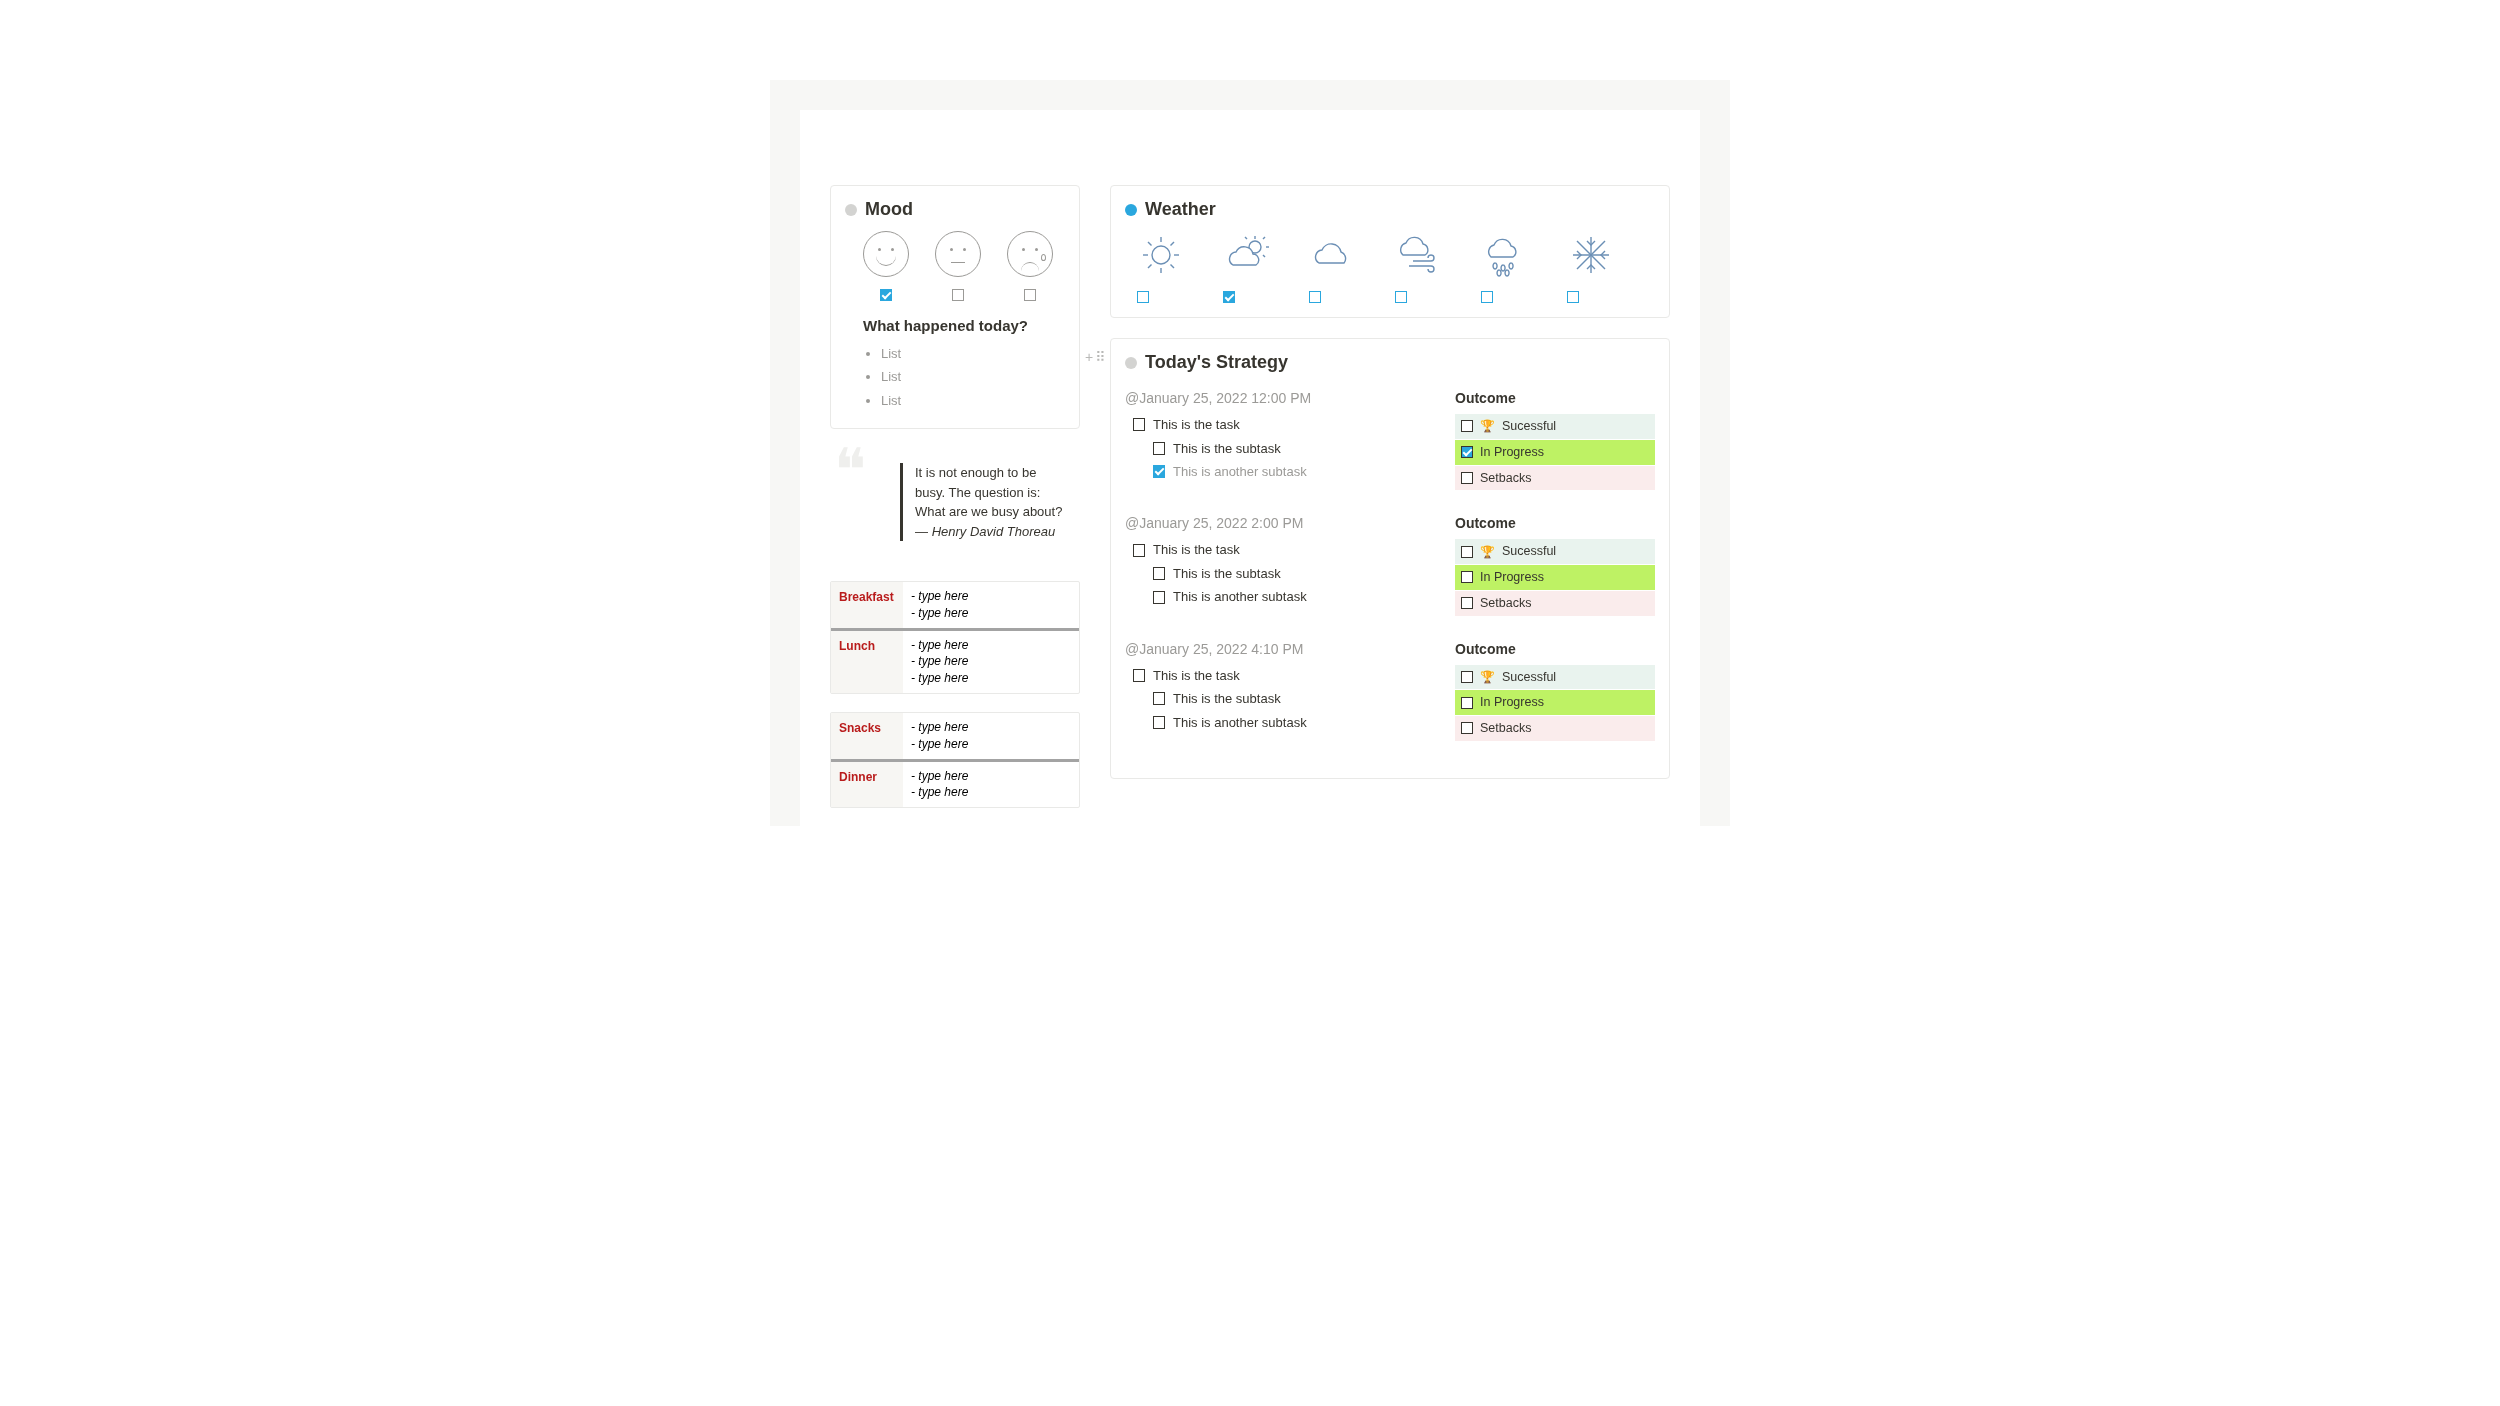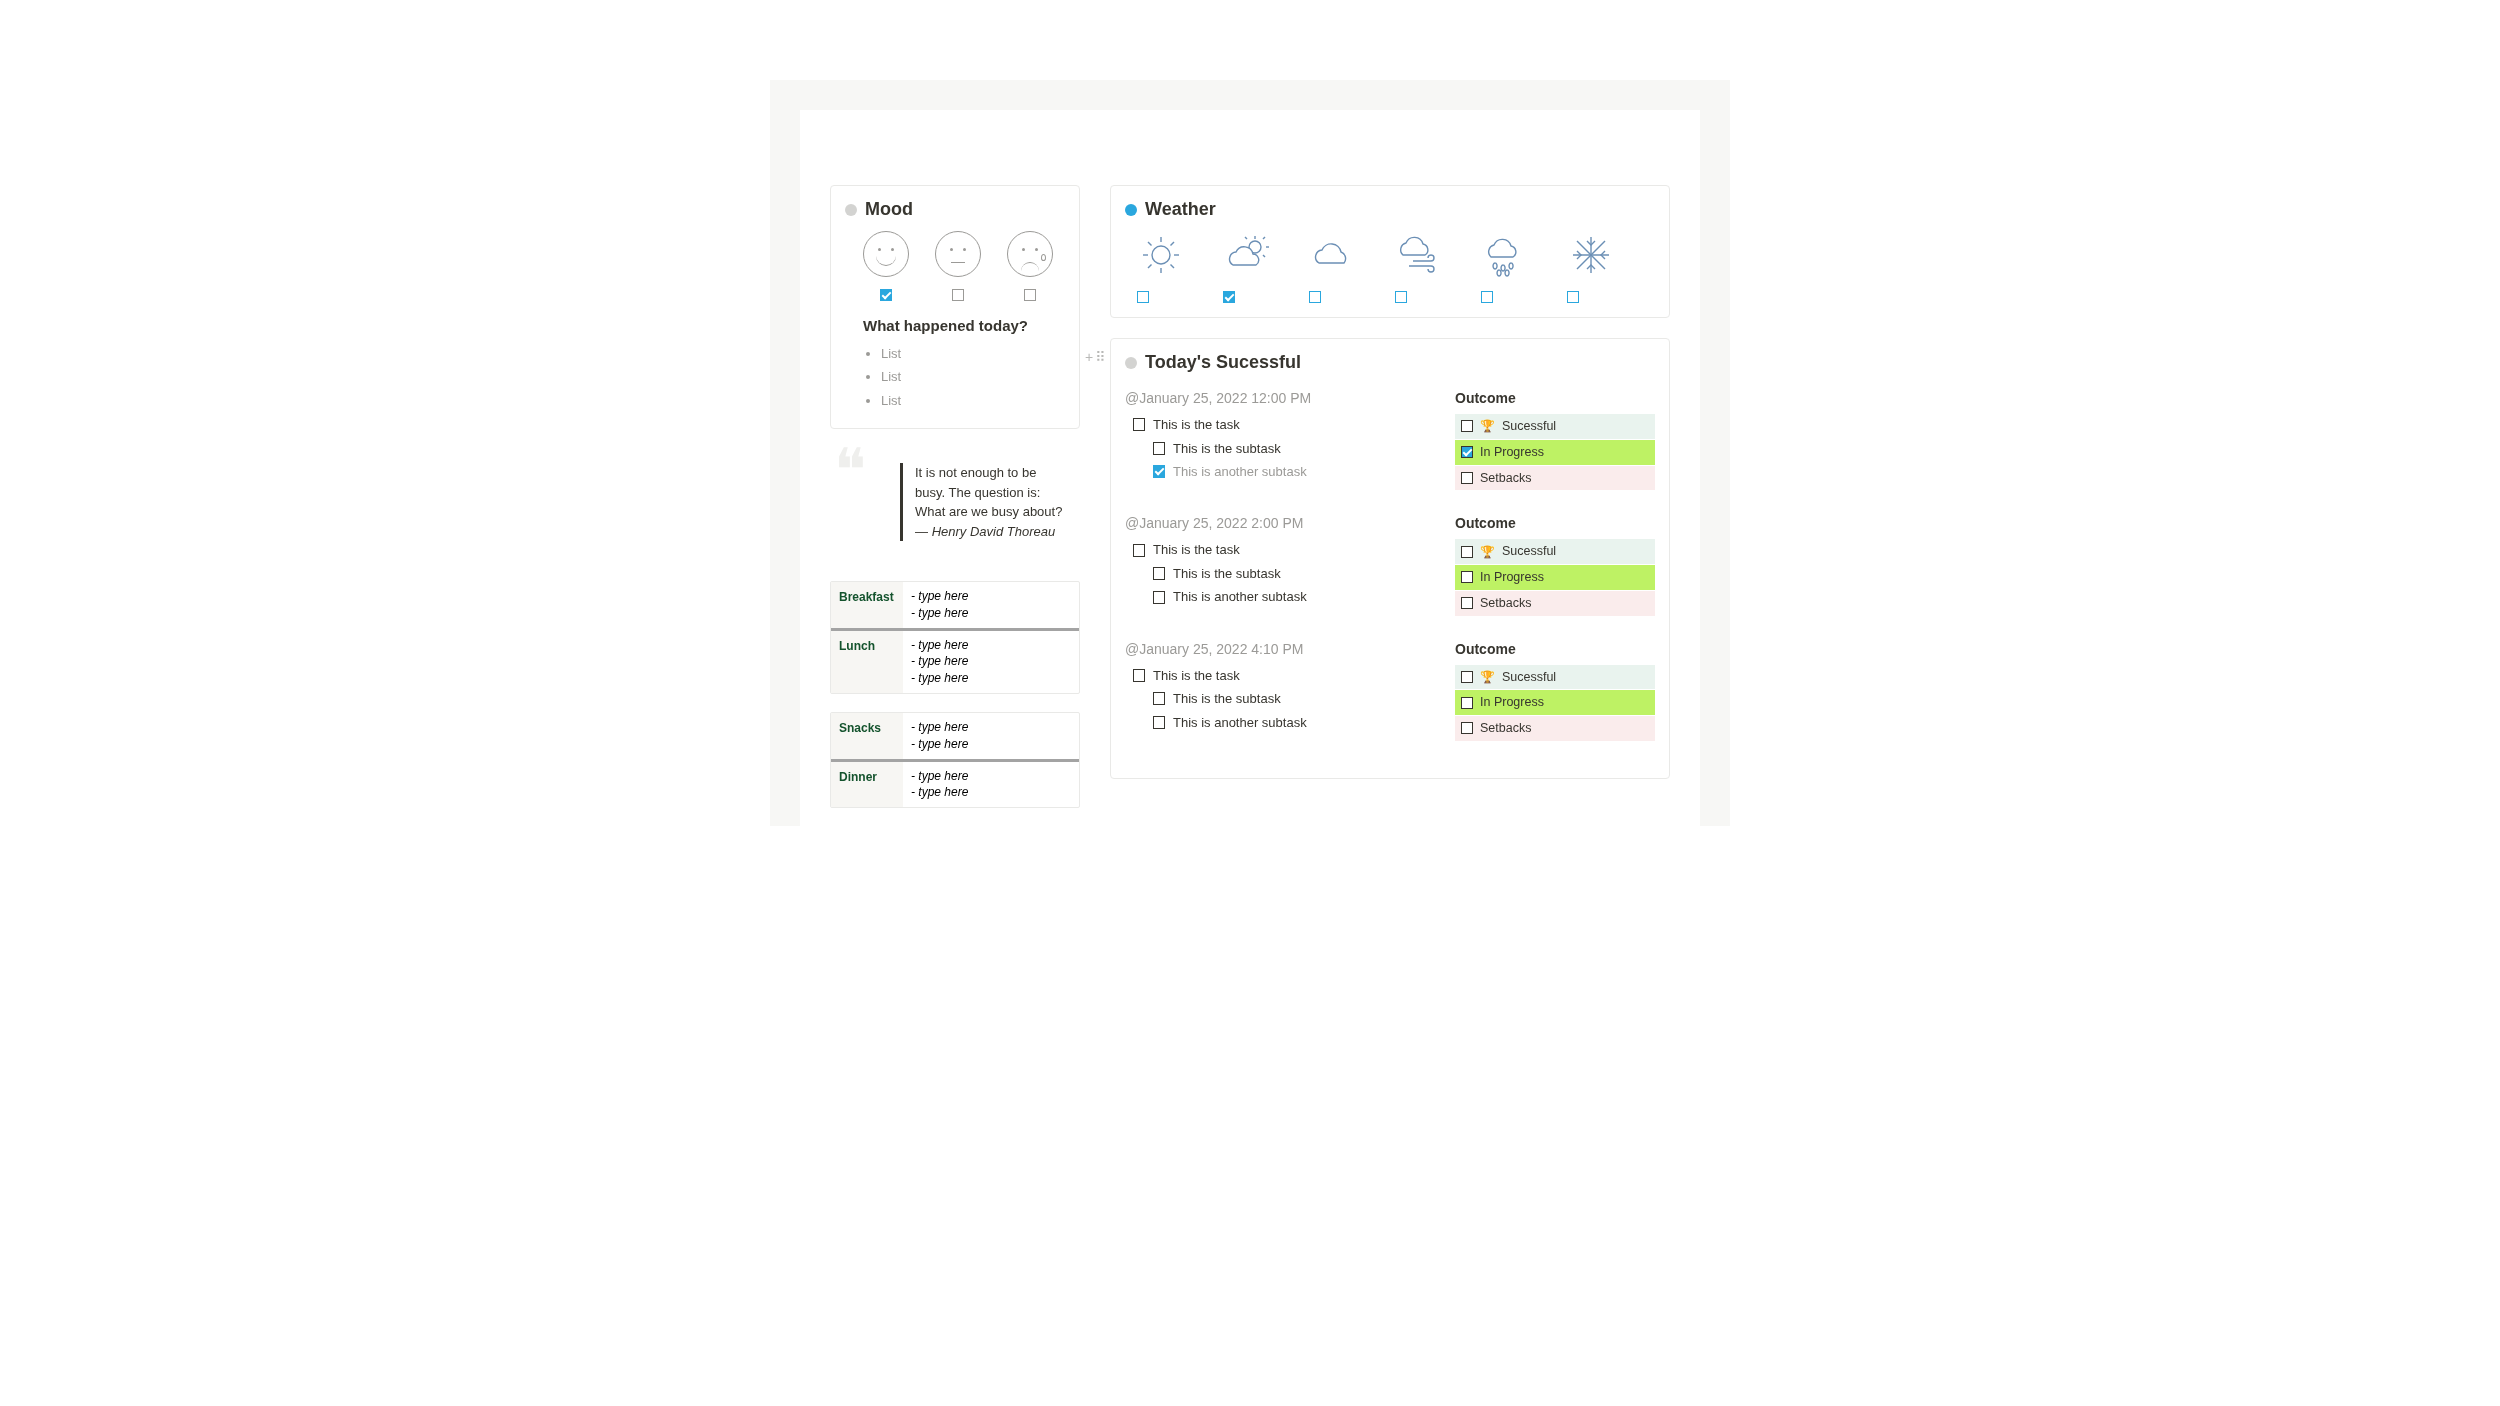--- a/index.html
+++ b/index.html
@@ -184,21 +184,21 @@
   .meal-row {
     display: flex;
     border-top: 3px solid #a3a3a3;
   }
   .meal-row:first-child { border-top: none; }
   .meal-label {
     flex: 0 0 72px;
     background: #f7f6f3;
     padding: 6px 8px;
     font-weight: 600;
-    color: #14532d;
+    color: #b91c1c;
   }
   .meal-content {
     flex: 1;
     padding: 6px 8px;
     color: #000000;
     font-style: italic;
   }
   .meal-content div { line-height: 1.4; }
 
   
@@ -428,21 +428,21 @@
             </div>
         </div>
 
         <div class="card" style="position:relative;">
           <div class="block-handle">
             <span>+</span>
             <span style="letter-spacing:-1px;">⠿</span>
           </div>
           <div class="card-header">
             <div class="dot grey"></div>
-            <div class="card-title">Today's Sucessful</div>
+            <div class="card-title">Today's Strategy</div>
           </div>
           <div id="strategy-slots">
               <div class="slot">
                 <div class="slot-left">
                   <div class="slot-time"><span class="at">@</span><span>January 25, 2022 12:00 PM</span></div>
                   <div class="task-line">
                     <div class="chk"></div>
                     <span>This is the task</span>
                   </div>
                   <div class="task-line sub">

